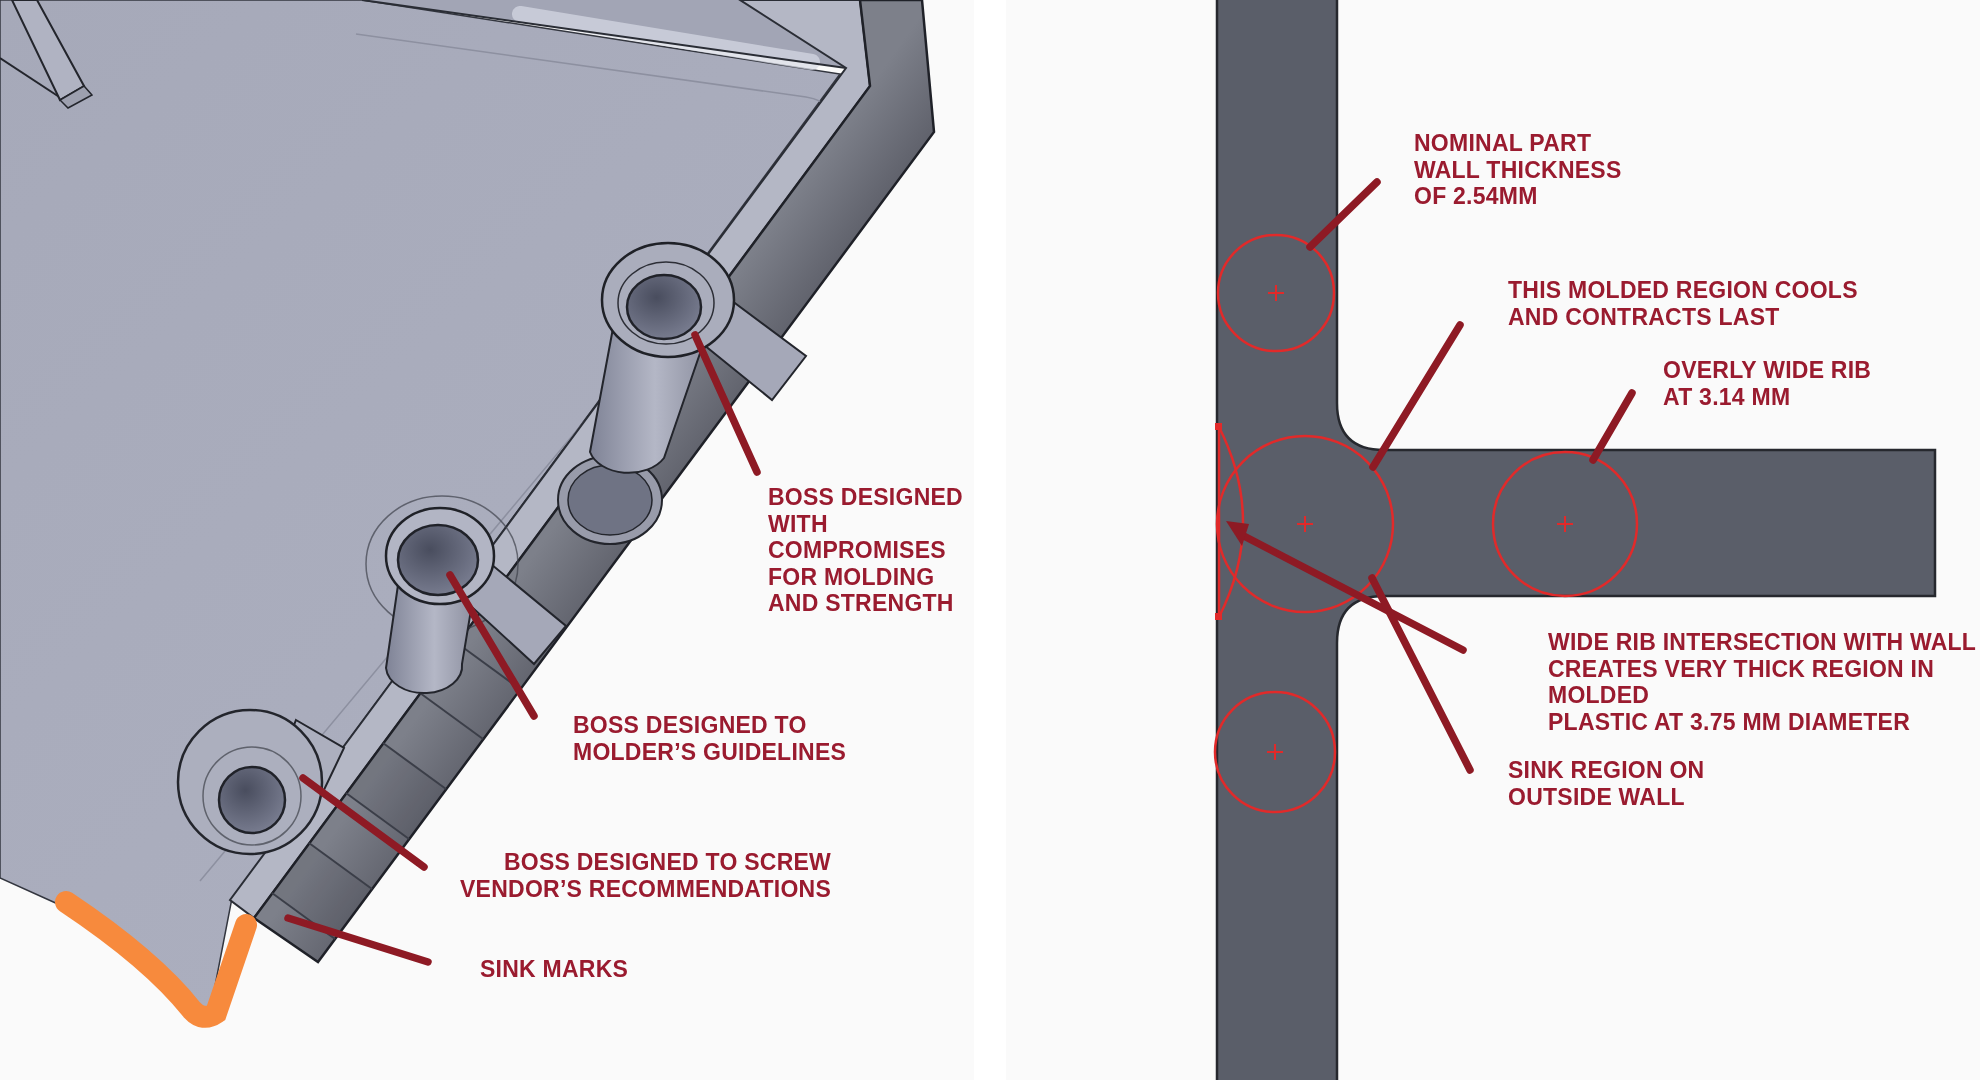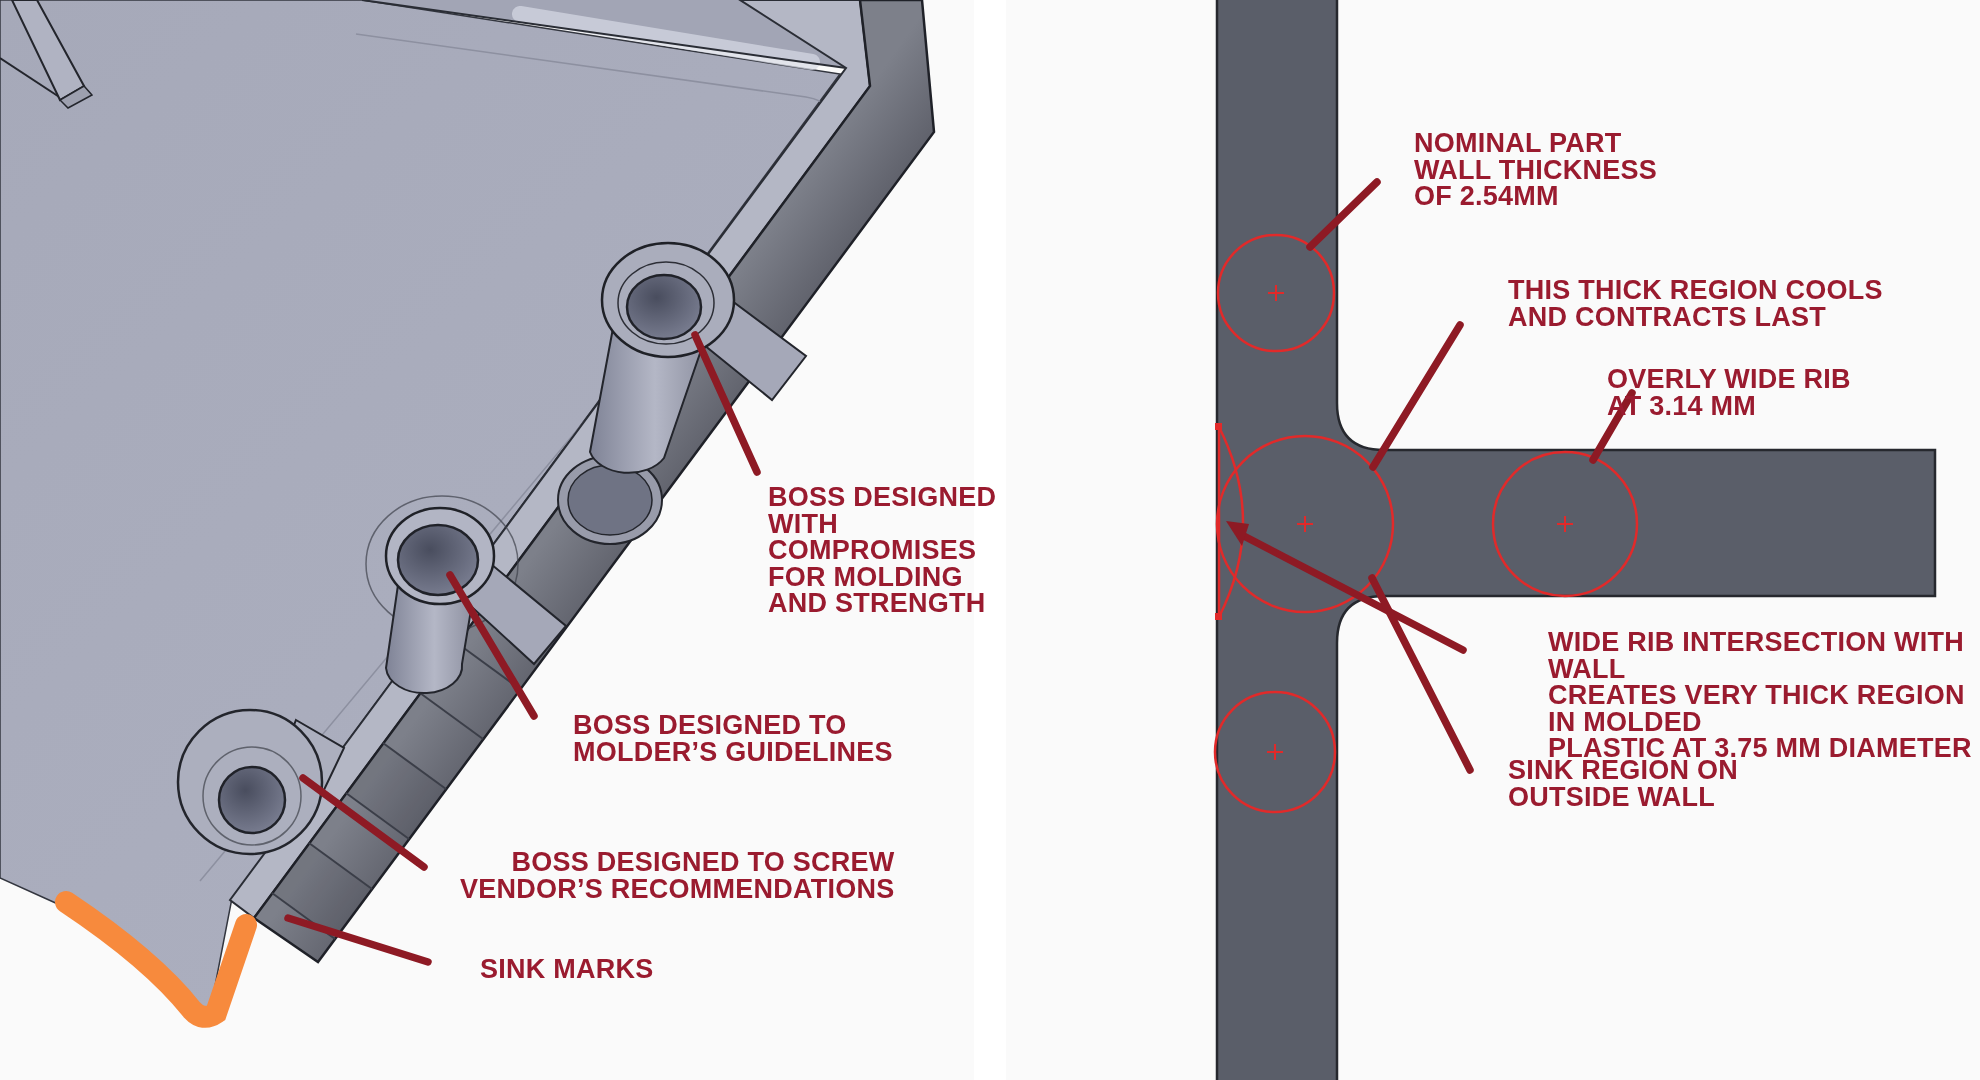--- a/index.html
+++ b/index.html
@@ -8,21 +8,21 @@
     background:#ffffff;font-family:"Liberation Sans",sans-serif;
   }
   .panel{position:absolute;top:0;height:1080px;background:var(--panel-background,#fafafa);}
   #panel-left{left:0;width:974px;}
   #panel-right{left:1006px;width:974px;}
   svg{position:absolute;left:0;top:0;}
   .label{
     position:absolute;
     font-family:"Liberation Sans",sans-serif;
     font-weight:700;
-    font-size:27px;
+    font-size:23px;
     line-height:26.5px;
     letter-spacing:.25px;
     color:var(--label-text,#9a1b2f);
     white-space:pre-line;
   }
   .leader{stroke:var(--leader-line,#8e1a24);stroke-width:7.5;stroke-linecap:round;fill:none;}
   .insp{stroke:var(--inspection-circle,#e12a2a);fill:none;}
   .insp-fill{fill:var(--inspection-circle,#e12a2a);stroke:none;}
   .section{fill:var(--section-gray,#5a5e69);stroke:#26282e;stroke-width:2.5;}
   .orange-edge{stroke:var(--sink-highlight-orange,#f78a3d);stroke-width:22;stroke-linecap:round;fill:none;}
@@ -168,21 +168,21 @@
 AND STRENGTH</div>
 <div class="label" style="left:573px;top:712px;">BOSS DESIGNED TO
 MOLDER’S GUIDELINES</div>
 <div class="label" style="left:460px;top:849px;text-align:right;">BOSS DESIGNED TO SCREW
 VENDOR’S RECOMMENDATIONS</div>
 <div class="label" style="left:480px;top:956px;">SINK MARKS</div>
 
 <div class="label" style="left:1414px;top:130px;">NOMINAL PART
 WALL THICKNESS
 OF 2.54MM</div>
-<div class="label" style="left:1508px;top:277px;">THIS THICK REGION COOLS
+<div class="label" style="left:1508px;top:277px;">THIS MOLDED REGION COOLS
 AND CONTRACTS LAST</div>
-<div class="label" style="left:1607px;top:357px;margin-top:9px;">OVERLY WIDE RIB
+<div class="label" style="left:1663px;top:357px;">OVERLY WIDE RIB
 AT 3.14 MM</div>
 <div class="label" style="left:1508px;top:629px;margin-left:40px;">WIDE RIB INTERSECTION WITH WALL
 CREATES VERY THICK REGION IN MOLDED
 PLASTIC AT 3.75 MM DIAMETER</div>
 <div class="label" style="left:1508px;top:757px;">SINK REGION ON
 OUTSIDE WALL</div>
 
 </body></html>

